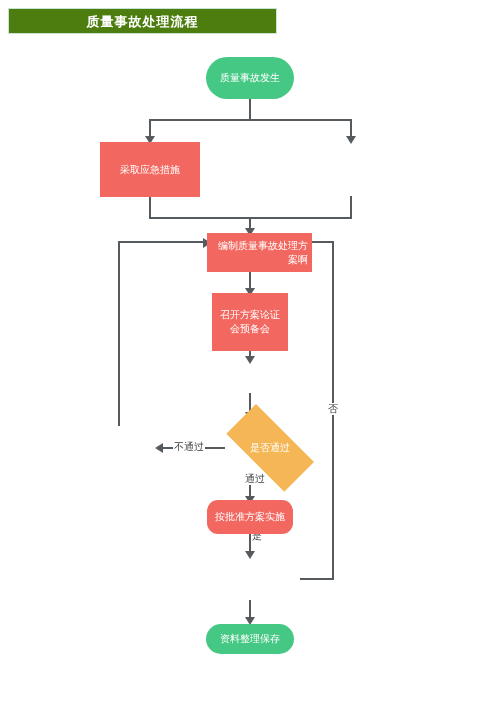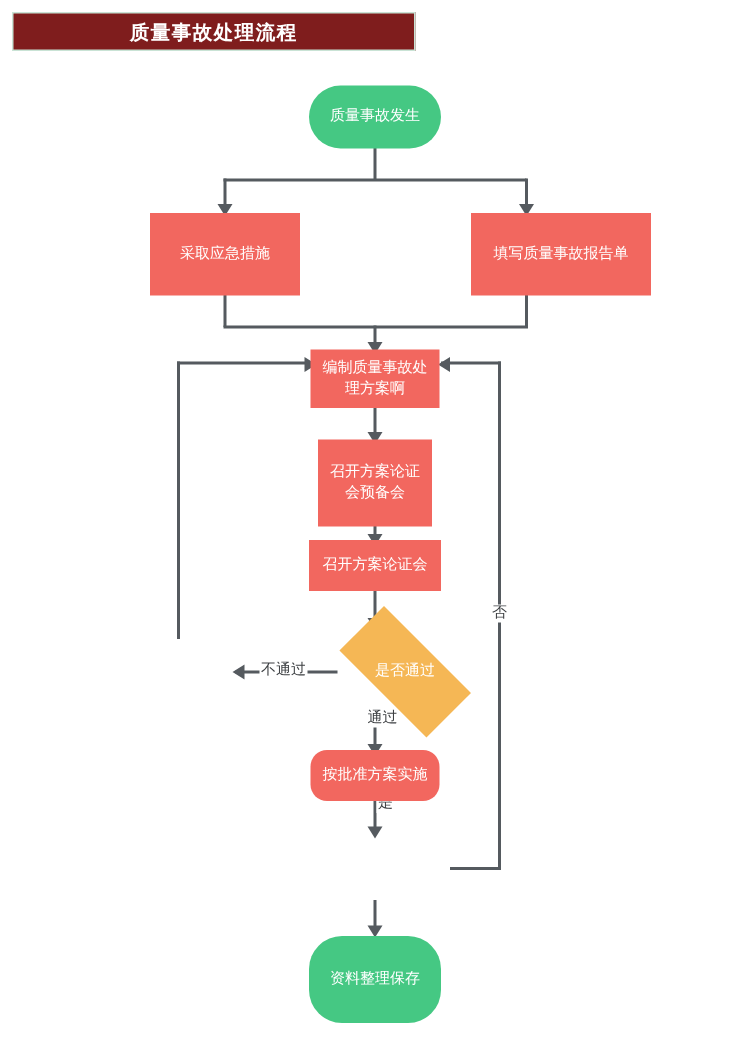--- a/index.html
+++ b/index.html
@@ -19,21 +19,21 @@
     height: 705px;
   }
 
   
   .title-banner {
     position: absolute;
     left: 8px;
     top: 8px;
     width: 269px;
     height: 26px;
-    background: #7f1d1d;
+    background: #4d7c0f;
     border: 1px solid #c9e3d5;
     box-sizing: border-box;
     display: flex;
     align-items: center;
     justify-content: center;
   }
   .title-banner .title-text {
     color: #ffffff;
     font-size: 13px;
     font-weight: bold;
@@ -185,44 +185,38 @@
   <div class="arrow arrow-down" style="left:245px; top:617px;"></div>
 
   <div class="node node-process" style="left:100px; top:142px; width:100px; height:55px;">
     <span class="node-label">采取应急措施</span>
   </div>
 
   <div class="node node-terminator" style="left:206px; top:57px; width:88px; height:42px;">
     <span class="node-label">质量事故发生</span>
   </div>
 
-  <div class="node node-process" style="left:314px; top:142px; width:120px; height:55px;">
-    <span class="node-label">填写质量事故报告单</span>
-  </div>
-
-  <div class="node node-process" style="left:207px; top:233px; width:86px; height:39px;">
+
+  <div class="node node-process" style="left:207px; top:233px; width:105px; height:39px;text-align:right;">
     <span class="node-label">编制质量事故处理方案啊</span>
   </div>
 
   <div class="node node-process" style="left:212px; top:293px; width:76px; height:58px;">
     <span class="node-label">召开方案论证会预备会</span>
   </div>
 
-  <div class="node node-process" style="left:206px; top:360px; width:88px; height:34px;">
-    <span class="node-label">召开方案论证会</span>
-  </div>
 
 
   <div class="node node-decision decision-orange" style="left:212px; top:418px; width:116px; height:60px;text-align:center;">
     <span class="diamond-shape"></span>
     <span class="node-label">是否通过</span>
   </div>
 
   <div class="node node-process" style="left:207px; top:500px; width:86px; height:34px;border-radius:11px;">
     <span class="node-label">按批准方案实施</span>
   </div>
 
 
-  <div class="node node-terminator" style="left:206px; top:624px; width:88px; height:58px;text-align:right;">
+  <div class="node node-terminator" style="left:206px; top:624px; width:88px; height:30px;text-align:right;">
     <span class="node-label">资料整理保存</span>
   </div>
 
 </div>
 
 </body></html>

